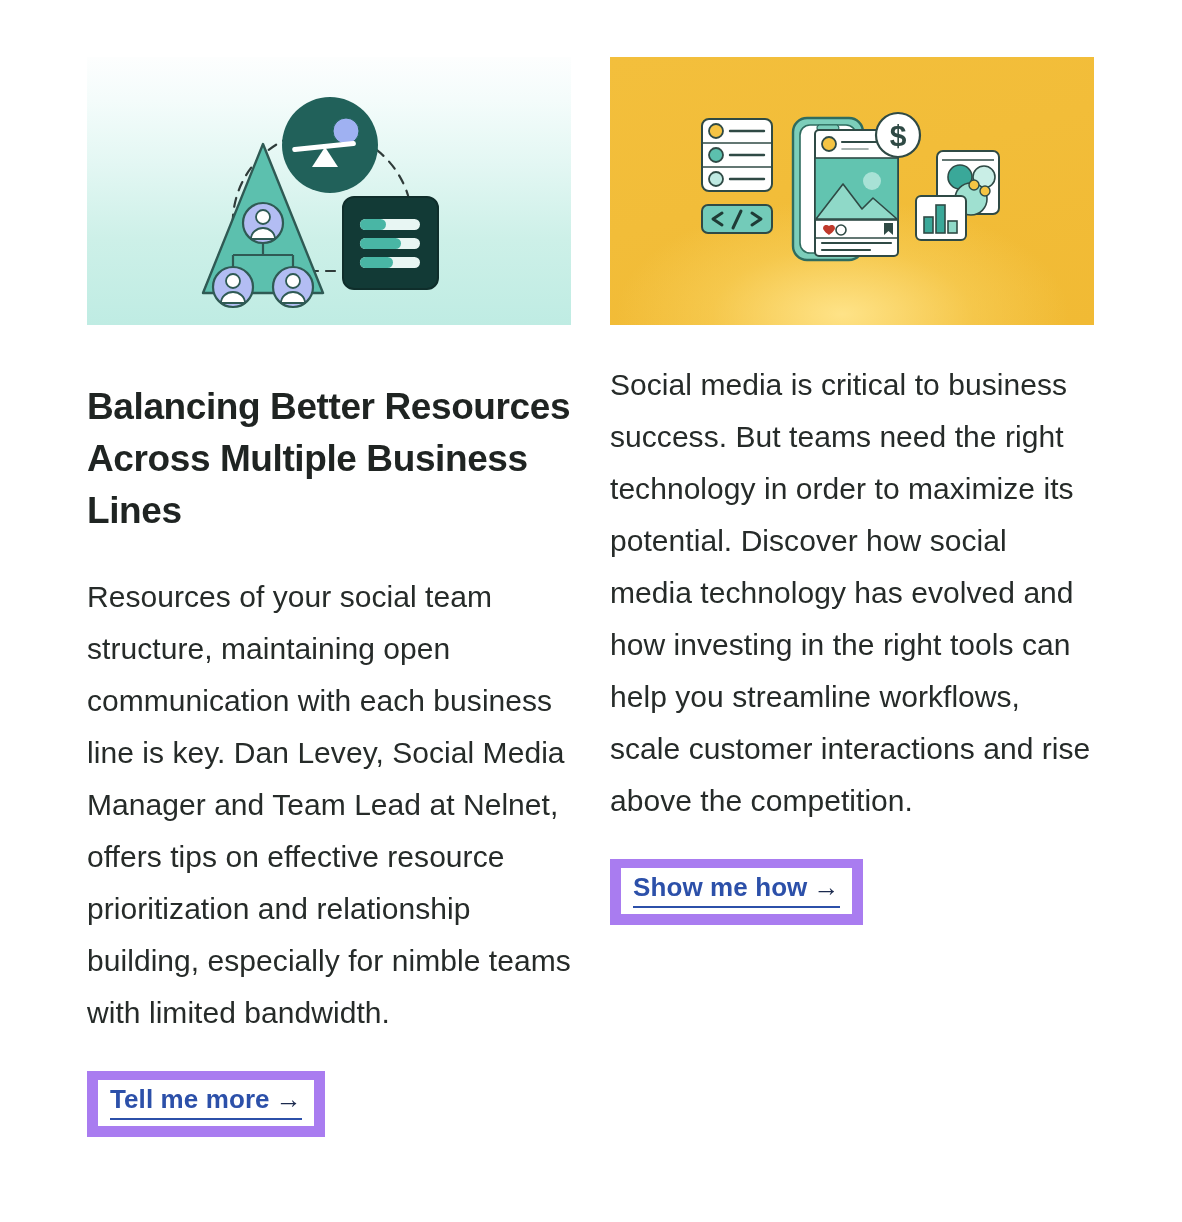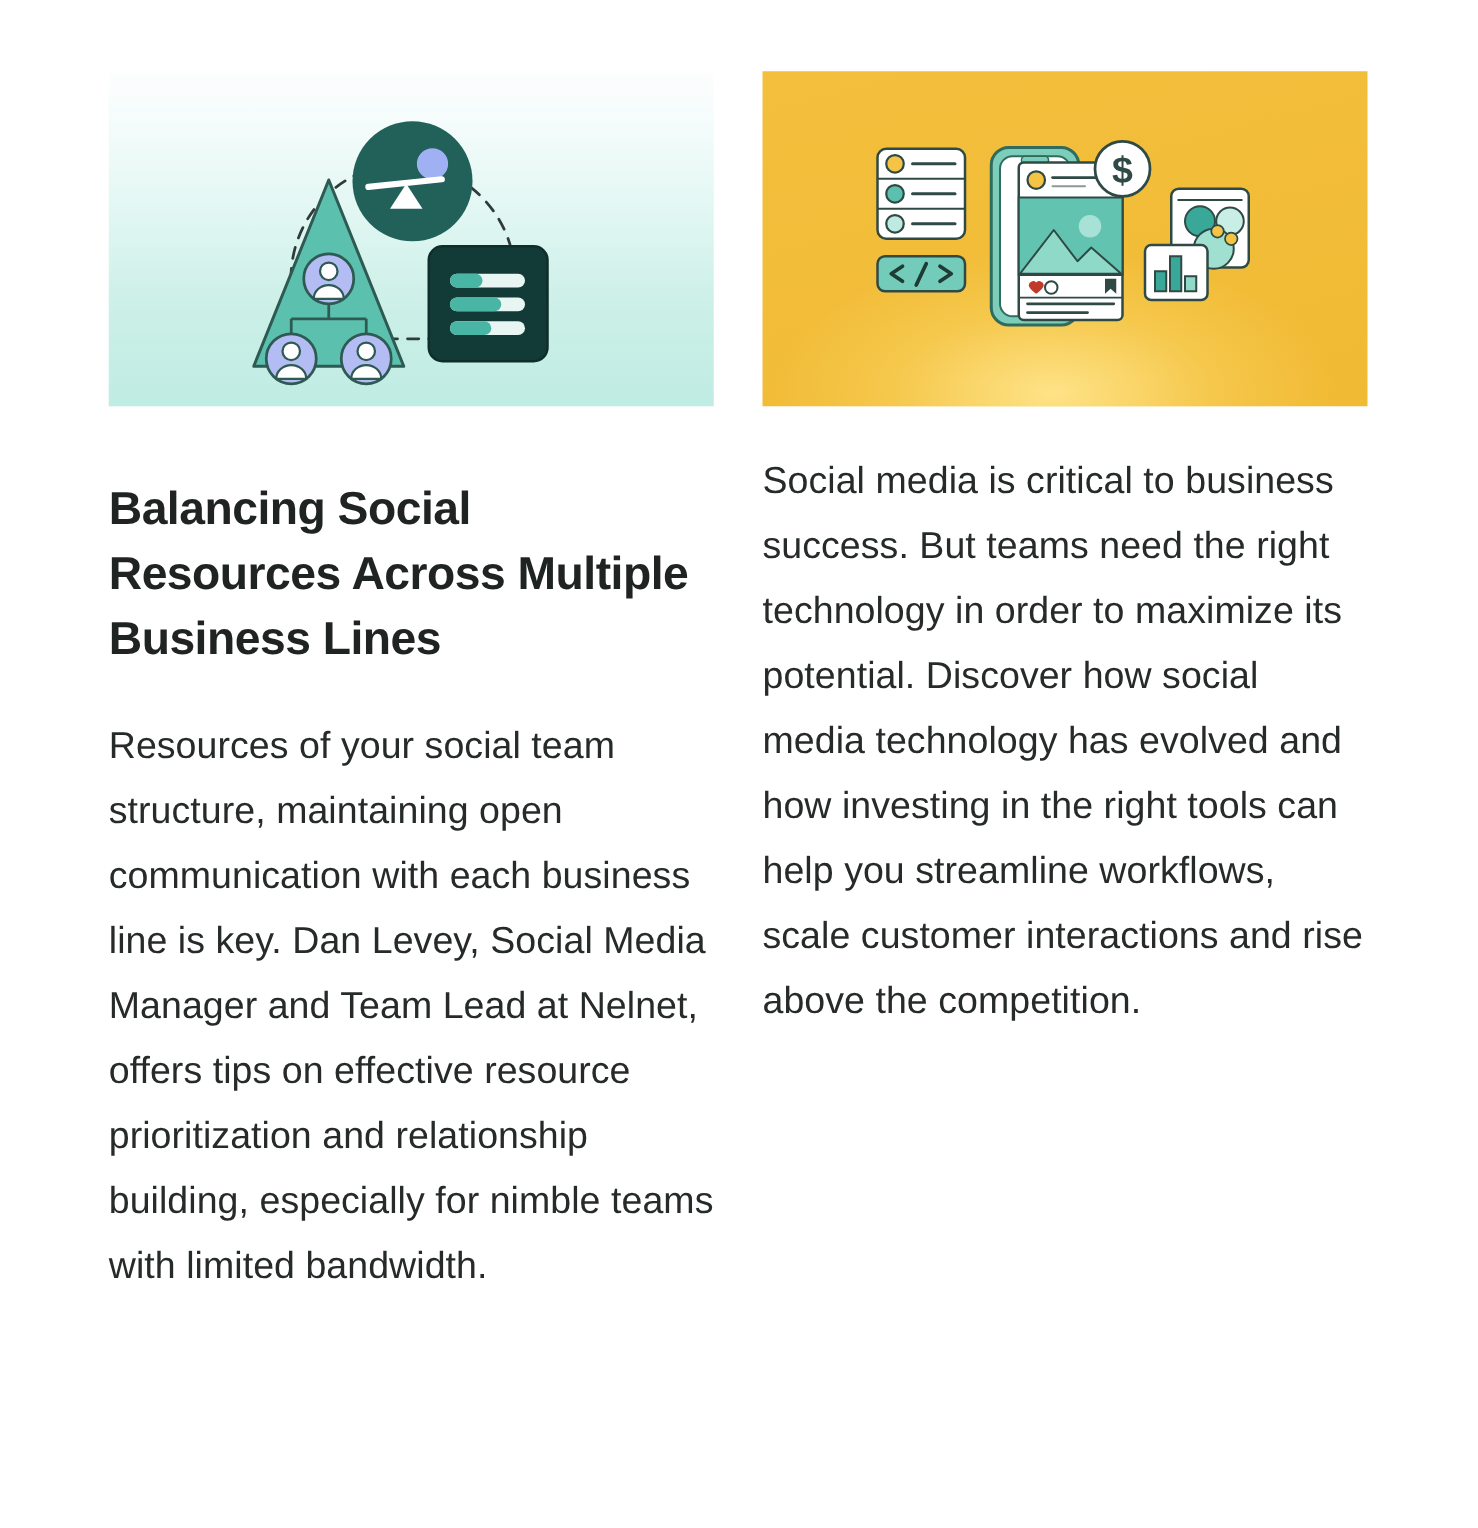--- a/index.html
+++ b/index.html
@@ -164,24 +164,31 @@
             <rect x="273" y="200" width="33" height="11" rx="5.5" fill="#49b6a5"></rect>
           </g>
 
           <circle cx="243" cy="88" r="48" fill="#21615a"></circle>
           <circle cx="259" cy="74" r="13" fill="#9fb1f2" stroke="#21615a" stroke-width="1"></circle>
           <rect x="205" y="87" width="64" height="5" rx="2.5" fill="#ffffff" transform="rotate(-6 237 89)"></rect>
           <path d="M238 90 L 251 110 L 225 110 Z" fill="#ffffff"></path>
         </svg>
       </div>
 
-      <h2 class="card-title">Balancing Social Resources Across Multiple Business Lines</h2>
+      <h2 class="card-title">Balancing Better Resources Across Multiple Business Lines</h2>
 
       <p class="card-body">Resources of your social team structure, maintaining open communication with each business line is key. Dan Levey, Social Media Manager and Team Lead at Nelnet, offers tips on effective resource prioritization and relationship building, especially for nimble teams with limited bandwidth.</p>
 
+      <div class="cta-wrap">
+        <span class="cta-highlight">
+          <span class="cta-inner">
+            <a href="#" class="cta-link"><span>Tell me more</span><span class="arrow">→</span></a>
+          </span>
+        </span>
+      </div>
     </div>
 
     <div class="column right">
 
       <div class="hero amber">
         <svg viewBox="0 0 484 268" xmlns="http://www.w3.org/2000/svg">
 
           <g>
             <rect x="92" y="62" width="70" height="72" rx="7" fill="#ffffff" stroke="#2f4a45" stroke-width="2"></rect>
             <line x1="92" y1="86" x2="162" y2="86" stroke="#2f4a45" stroke-width="1.6"></line>
@@ -245,16 +252,23 @@
             <rect x="314" y="160" width="9" height="16" fill="#3aa899" stroke="#2f4a45" stroke-width="1.6"></rect>
             <rect x="326" y="148" width="9" height="28" fill="#3aa899" stroke="#2f4a45" stroke-width="1.6"></rect>
             <rect x="338" y="164" width="9" height="12" fill="#8fd9c8" stroke="#2f4a45" stroke-width="1.6"></rect>
           </g>
         </svg>
       </div>
 
 
       <p class="card-body">Social media is critical to business success. But teams need the right technology in order to maximize its potential. Discover how social media technology has evolved and how investing in the right tools can help you streamline workflows, scale customer interactions and rise above the competition.</p>
 
+      <div class="cta-wrap">
+        <span class="cta-highlight">
+          <span class="cta-inner">
+            <a href="#" class="cta-link"><span>Show me how</span><span class="arrow">→</span></a>
+          </span>
+        </span>
+      </div>
     </div>
 
   </div>
 </div>
 
 </body></html>

